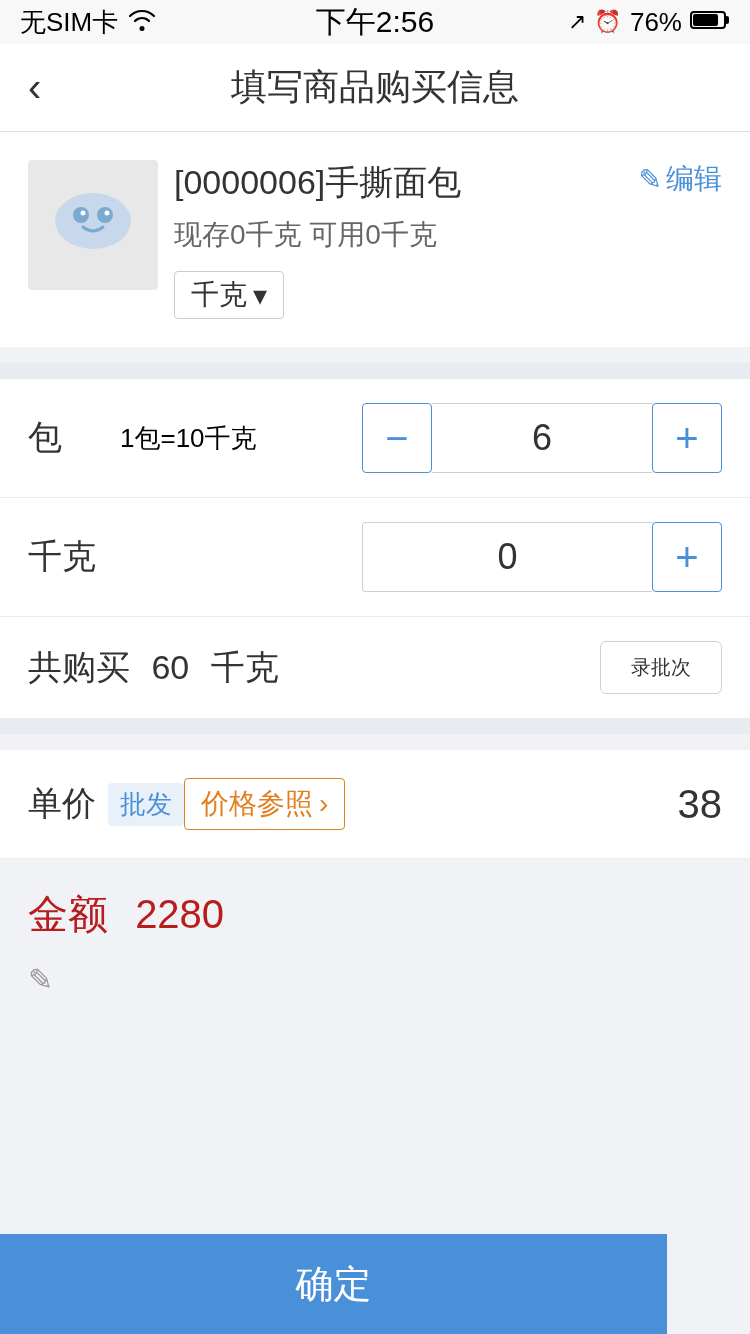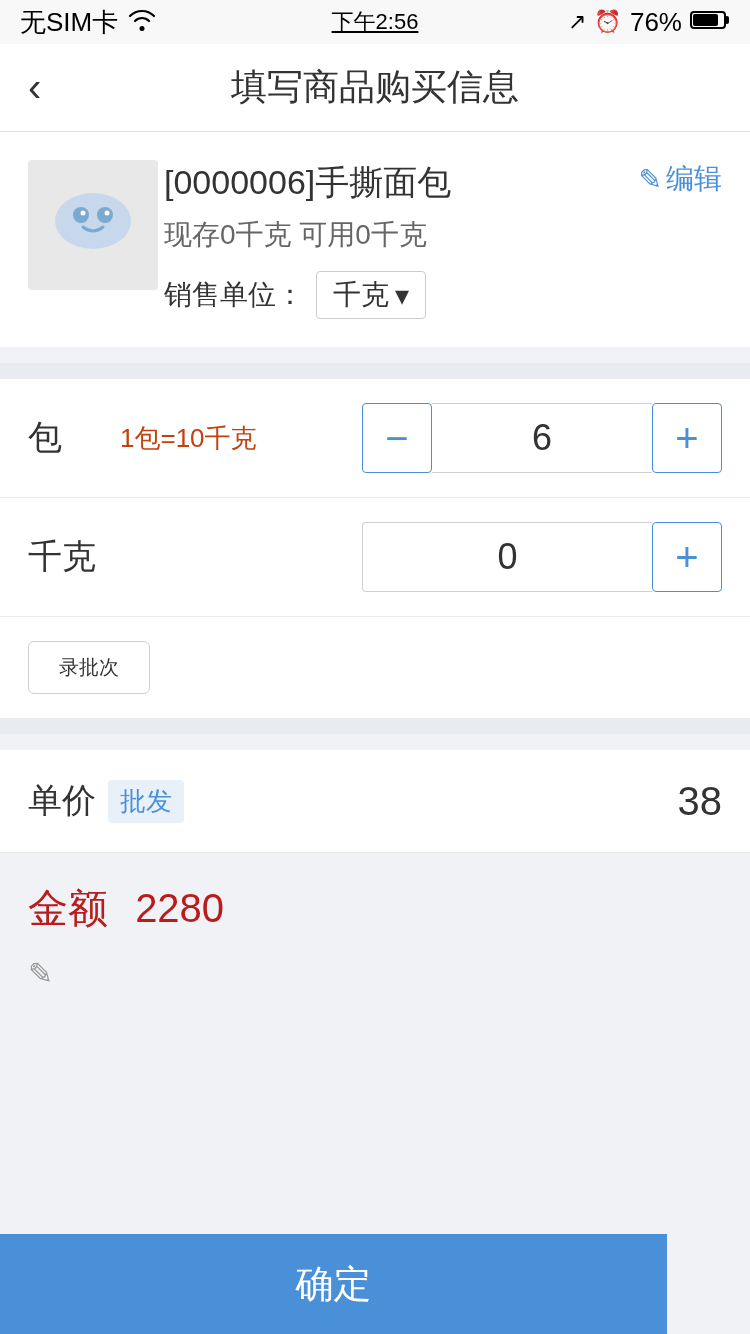--- a/index.html
+++ b/index.html
@@ -25,26 +25,25 @@
       padding: 16px 20px;
       font-size: 26px;
       color: #000;
     }
     .status-left {
       display: flex;
       align-items: center;
       gap: 10px;
     }
     .status-center {
-      font-size: 22px;
+      font-size: 30px;
       font-weight: 500;
       position: absolute;
       left: 50%;
       transform: translateX(-50%);
-      text-decoration: underline;
     }
     .status-right {
       display: flex;
       align-items: center;
       gap: 8px;
       font-size: 26px;
     }
 
     
     .nav-bar {
@@ -70,21 +69,21 @@
       color: #333;
     }
 
     
     .product-card {
       background: #fff;
       padding: 28px 28px;
       display: flex;
       flex-direction: row;
       align-items: flex-start;
-      gap: 6px;
+      gap: 16px;
       margin-bottom: 16px;
     }
     .product-image {
       width: 130px;
       height: 130px;
       background: #e8e8e8;
       display: flex;
       align-items: center;
       justify-content: center;
       flex-shrink: 0;
@@ -157,21 +156,21 @@
       border-bottom: 1px solid #ebebeb;
       min-height: 96px;
     }
     .input-label {
       font-size: 34px;
       color: #333;
       min-width: 80px;
     }
     .input-hint {
       font-size: 26px;
-      color: #c2410c;
+      color: #000000;
       margin-left: 12px;
       flex: 1;
     }
     .input-controls {
       display: flex;
       align-items: center;
       gap: 0;
     }
     .ctrl-btn {
       width: 70px;
@@ -372,21 +371,20 @@
   <div class="product-info">
     <div class="product-name-row">
       <span class="product-name">[0000006]手撕面包</span>
       <span class="edit-btn">
         <span>✎</span>
         <span>编辑</span>
       </span>
     </div>
     <div class="product-stock">现存0千克   可用0千克</div>
     <div class="product-unit-row">
-      <span>销售单位：</span>
       <div class="unit-select">
         <span>千克</span>
         <span>▾</span>
       </div>
     </div>
   </div>
 </div>
 
 <div class="separator"></div>
 
@@ -416,31 +414,40 @@
         <span>0</span>
       </div>
       <div class="ctrl-btn ctrl-btn-right">
         <span>+</span>
       </div>
     </div>
   </div>
 </div>
 
 <div class="total-row">
+  <span class="total-label">
+    <span>共购买</span>
+    <span style="margin:0 12px;">60</span>
+    <span>千克</span>
+  </span>
   <div class="batch-btn">
     <span>录批次</span>
   </div>
 </div>
 
 <div class="separator"></div>
 
 <div class="price-section">
   <div class="price-row">
     <span class="price-label">单价</span>
     <span class="price-tag">批发</span>
+    <div class="price-ref-btn">
+      <span>价格参照</span>
+      <span>›</span>
+    </div>
     <span class="price-value">38</span>
   </div>
 </div>
 
 <div class="amount-section">
   <div class="amount-row">
     <span>金额</span>
     <span style="margin-left:16px;">2280</span>
   </div>
   <div class="note-row">

